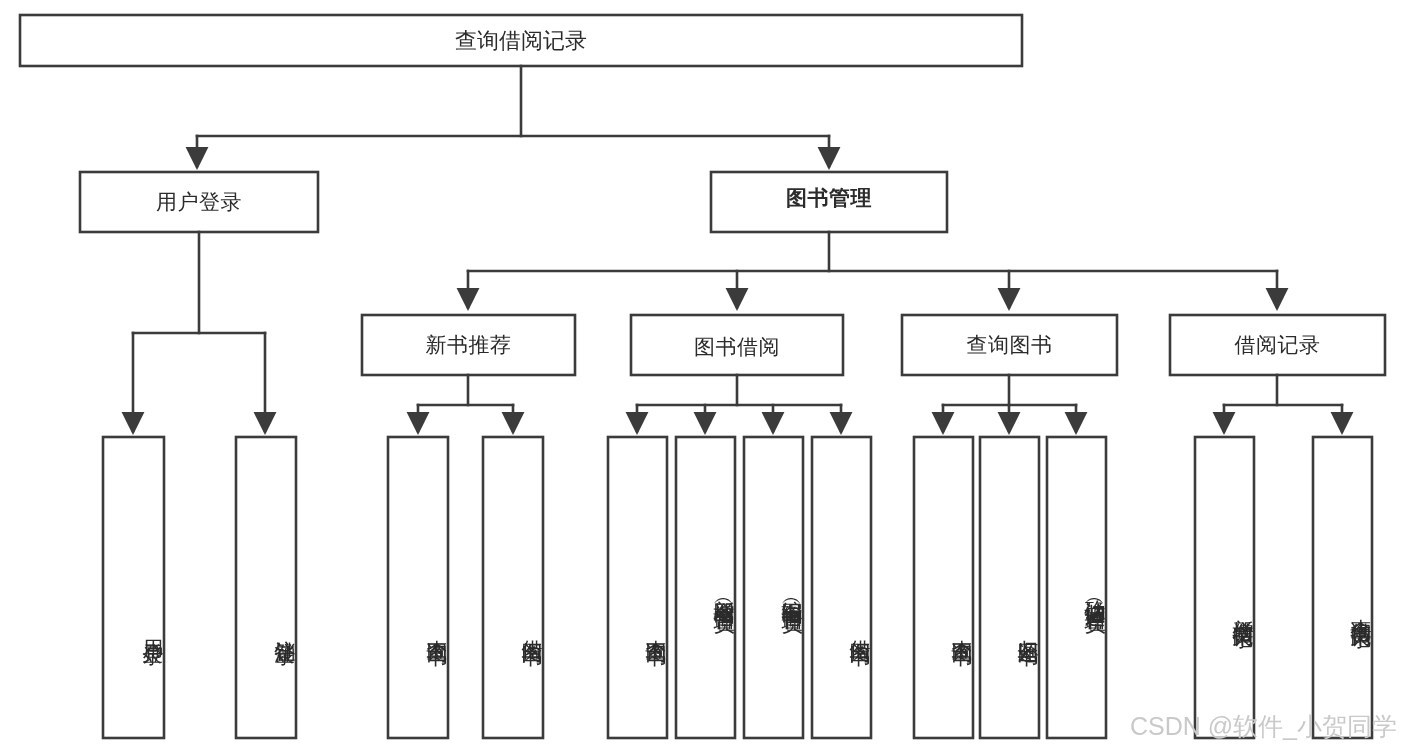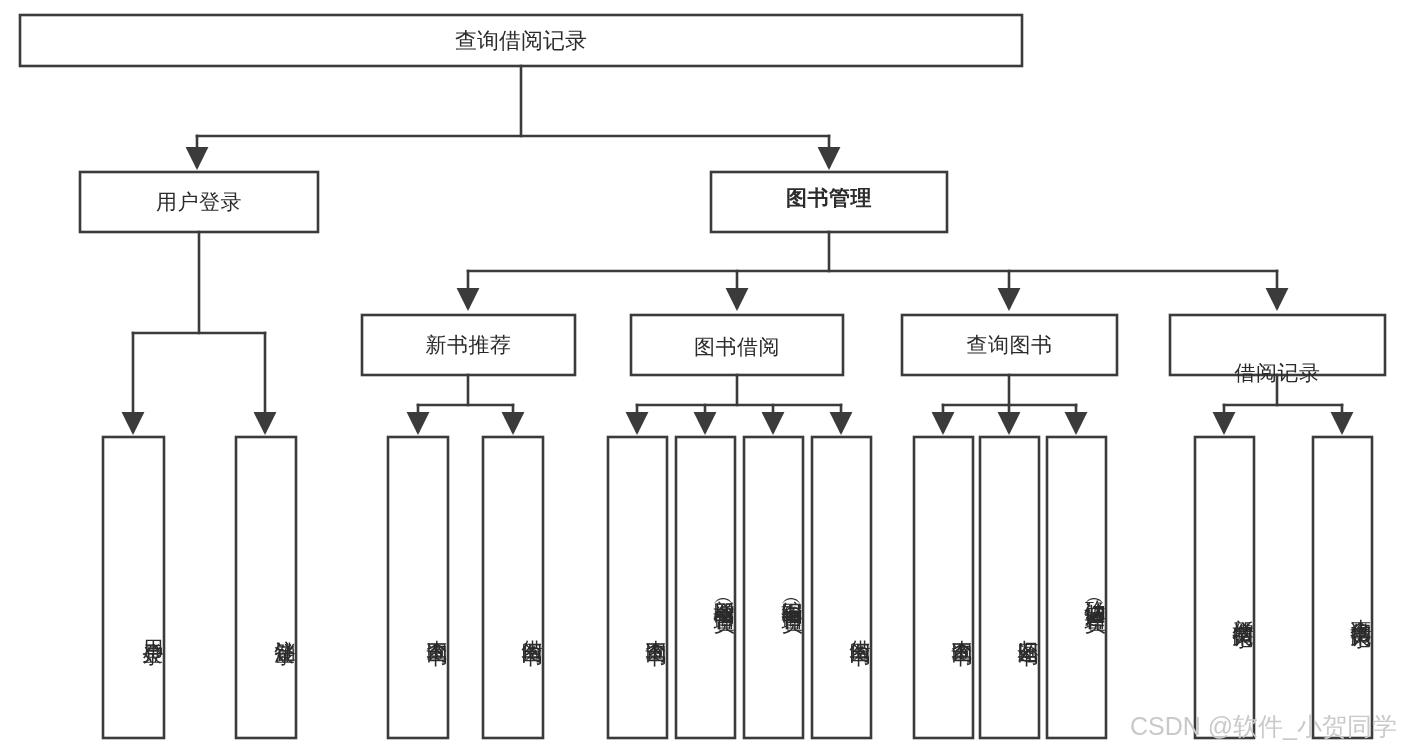--- a/index.html
+++ b/index.html
@@ -166,21 +166,21 @@
   </svg>
 
   <div class="node-label label-root" style="left:20px; top:15px; width:1002px; height:51px;">查询借阅记录</div>
 
   <div class="node-label label-h" style="left:80px; top:172px; width:238px; height:60px;">用户登录</div>
   <div class="node-label label-h" style="left:711px; top:172px; width:236px; height:52px;font-weight:bold;">图书管理</div>
 
   <div class="node-label label-h" style="left:362px; top:315px; width:213px; height:60px;">新书推荐</div>
   <div class="node-label label-h" style="left:631px; top:315px; width:212px; height:64px;">图书借阅</div>
   <div class="node-label label-h" style="left:902px; top:315px; width:215px; height:60px;">查询图书</div>
-  <div class="node-label label-h" style="left:1170px; top:315px; width:215px; height:60px;margin-top:28px;">借阅记录</div>
+  <div class="node-label label-h" style="left:1170px; top:315px; width:215px; height:60px;">借阅记录</div>
 
   <div class="node-label label-v" style="left:103px; top:437px; width:61px; height:301px; padding-top:78px;">用户登录</div>
   <div class="node-label label-v" style="left:236px; top:437px; width:60px; height:301px; padding-top:78px;">注销登录</div>
 
   <div class="node-label label-v" style="left:388px; top:437px; width:60px; height:301px; padding-top:78px;">查询图书</div>
   <div class="node-label label-v" style="left:483px; top:437px; width:60px; height:301px; padding-top:78px;">借阅图书</div>
 
   <div class="node-label label-v" style="left:608px; top:437px; width:59px; height:301px; padding-top:78px;">查询图书</div>
   <div class="node-label label-v" style="left:676px; top:437px; width:59px; height:301px; padding-top:8px;">新增图书（管理员）</div>
   <div class="node-label label-v" style="left:744px; top:437px; width:59px; height:301px; padding-top:8px;">编辑图书（管理员）</div>

